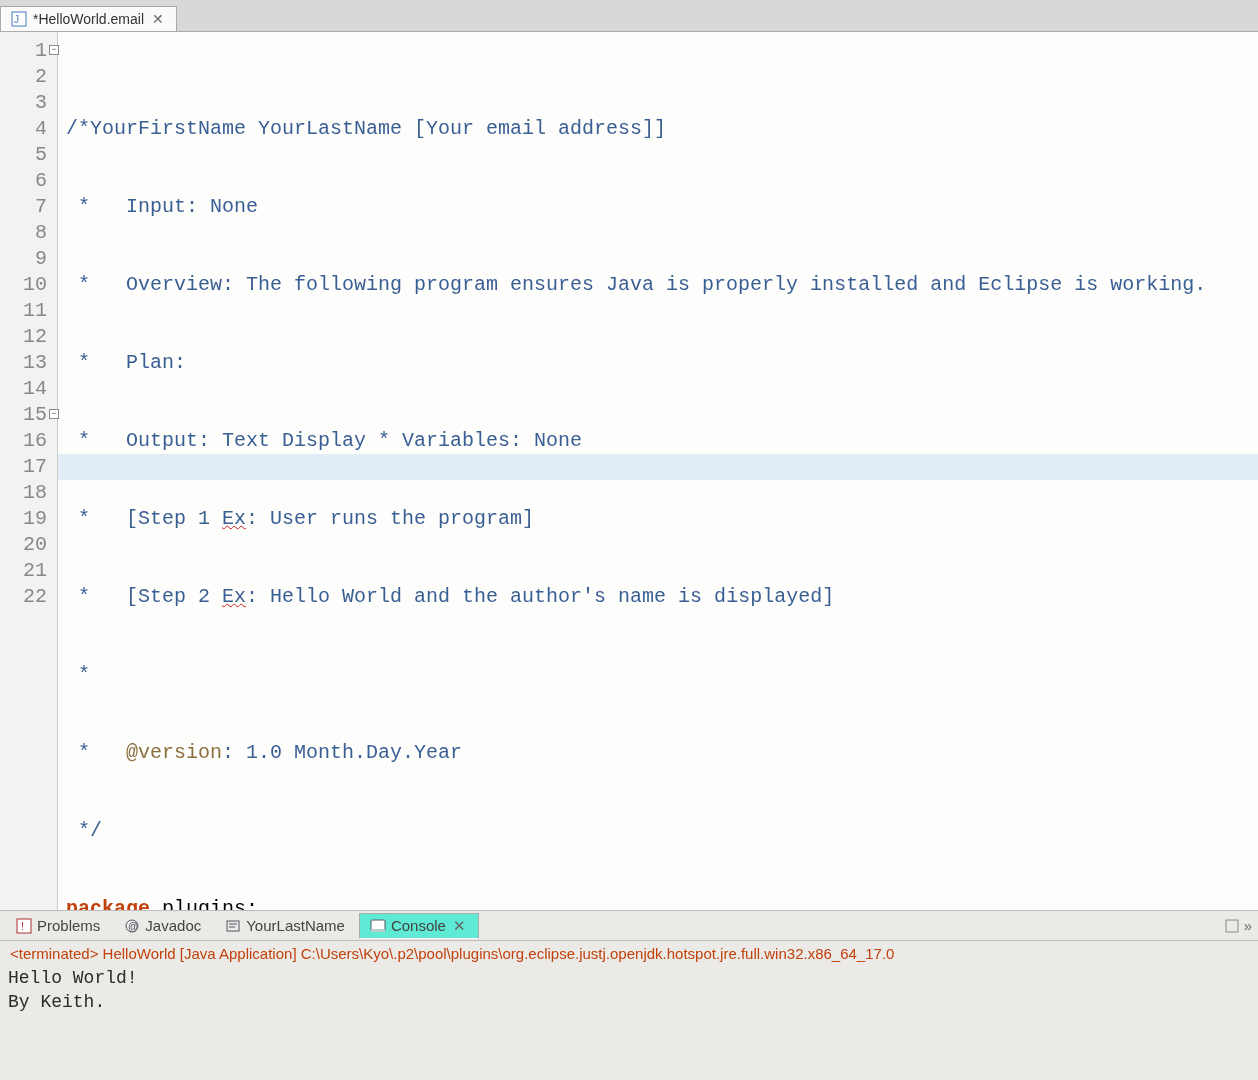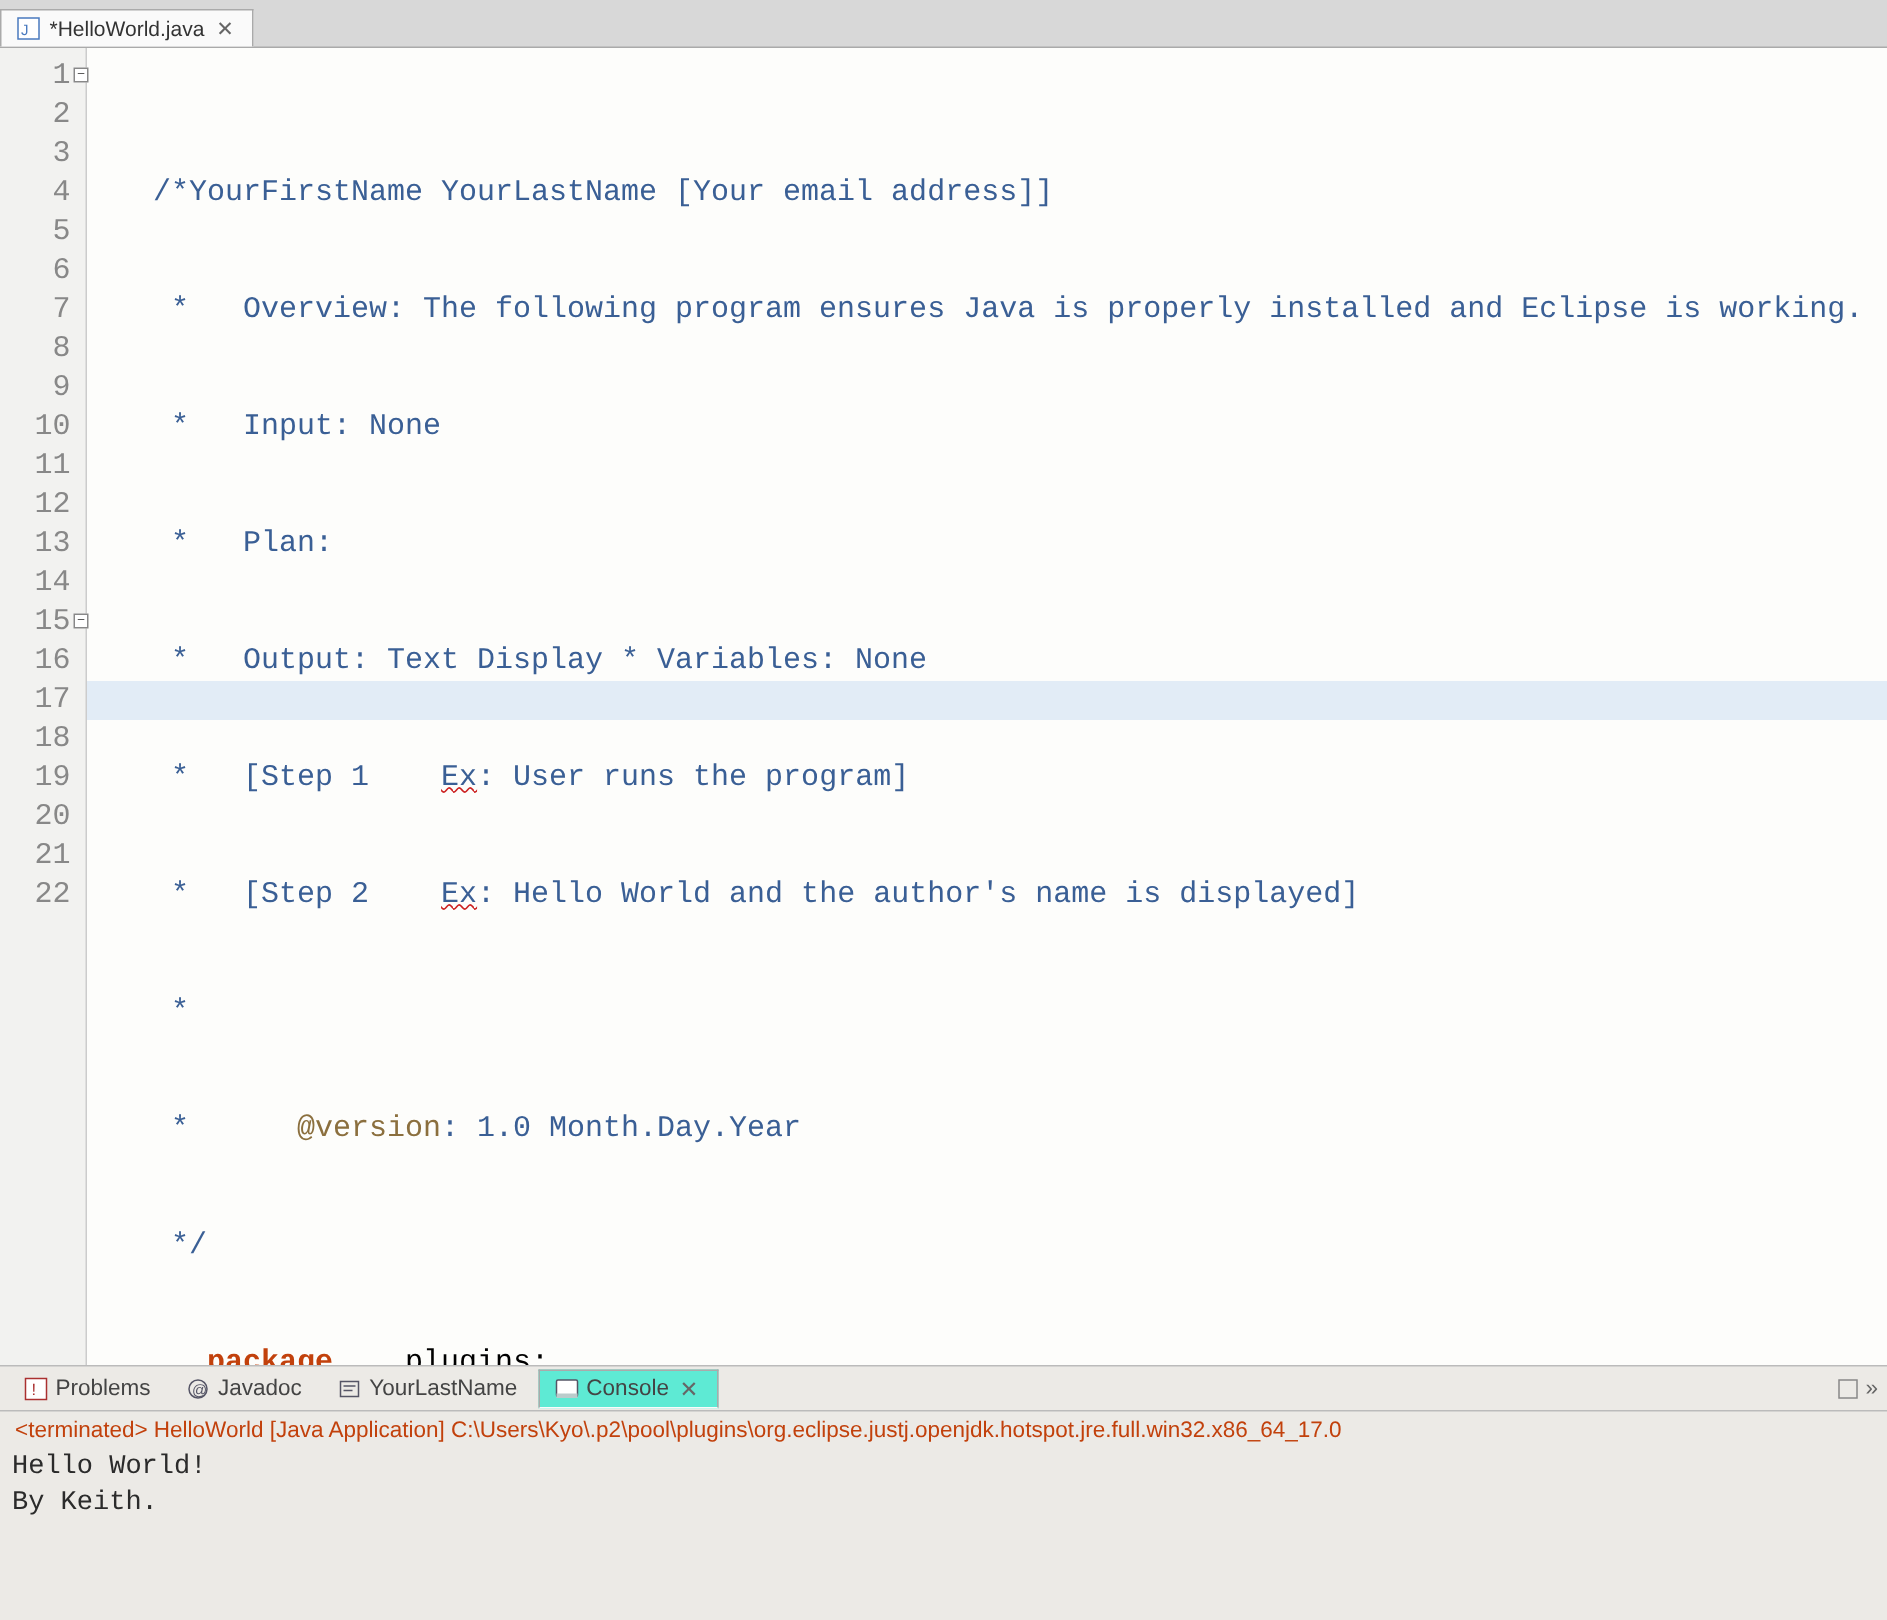--- a/index.html
+++ b/index.html
@@ -76,21 +76,21 @@
     position: relative;
   }
   .codeline { height: 26px; }
   .hl-line {
     position: absolute;
     left: 0; right: 0;
     height: 26px;
     background: #e2ecf6;
     z-index: 0;
   }
-  .codeline span { position: relative; z-index: 1; margin-left: 36px; }
+  .codeline span { position: relative; z-index: 1; }
   .tok-javadoc { color: #3a5f95; }
   .tok-keyword { color: #c2410c; font-weight: bold; }
   .tok-tag { color: #8b6f3e; }
   .tok-squiggle-red { text-decoration: underline wavy #cc2020 1px; }
   .bottom-panel {
     height: 170px;
     background: #eceae6;
     border-top: 1px solid #bbb;
     display: flex;
     flex-direction: column;
@@ -133,21 +133,21 @@
 <body>
 
 <div class="tab-bar">
   <div class="tab">
     <span class="file-icon">
       <svg viewBox="0 0 16 16" width="16" height="16">
           <rect x="1" y="1" width="14" height="14" fill="#fff" stroke="#4a7abf"></rect>
           <text x="3" y="12" font-size="10" fill="#4a7abf">J</text>
         </svg>
     </span>
-    <span>*HelloWorld.java</span>
+    <span>*HelloWorld.email</span>
     <span class="close-x">✕</span>
   </div>
 </div>
 
 <div class="editor">
   <div class="gutter">
     <div><span>1</span><span class="fold">−</span></div>
     <div>2</div>
     <div>3</div>
     <div>4</div>
@@ -166,22 +166,22 @@
     <div>17</div>
     <div>18</div>
     <div>19</div>
     <div>20</div>
     <div>21</div>
     <div>22</div>
   </div>
   <div class="code">
     <div class="hl-line" style="top:422px"></div>
     <div class="codeline"><span class="tok-javadoc">/*YourFirstName YourLastName [Your email address]]</span></div>
+    <div class="codeline"><span class="tok-javadoc"> *   Input: None</span></div>
     <div class="codeline"><span class="tok-javadoc"> *   Overview: The following program ensures Java is properly installed and Eclipse is working.</span></div>
-    <div class="codeline"><span class="tok-javadoc"> *   Input: None</span></div>
     <div class="codeline"><span class="tok-javadoc"> *   Plan:</span></div>
     <div class="codeline"><span class="tok-javadoc"> *   Output: Text Display * Variables: None</span></div>
     <div class="codeline"><span class="tok-javadoc"> *   [Step 1 <span class="tok-squiggle-red">Ex</span>: User runs the program]</span></div>
     <div class="codeline"><span class="tok-javadoc"> *   [Step 2 <span class="tok-squiggle-red">Ex</span>: Hello World and the author's name is displayed]</span></div>
     <div class="codeline"><span class="tok-javadoc"> *</span></div>
     <div class="codeline"><span class="tok-javadoc"> *   <span class="tok-tag">@version</span>: 1.0 Month.Day.Year</span></div>
     <div class="codeline"><span class="tok-javadoc"> */</span></div>
     <div class="codeline"><span><span class="tok-keyword">package</span><span> plugins;</span></span></div>
     
     

